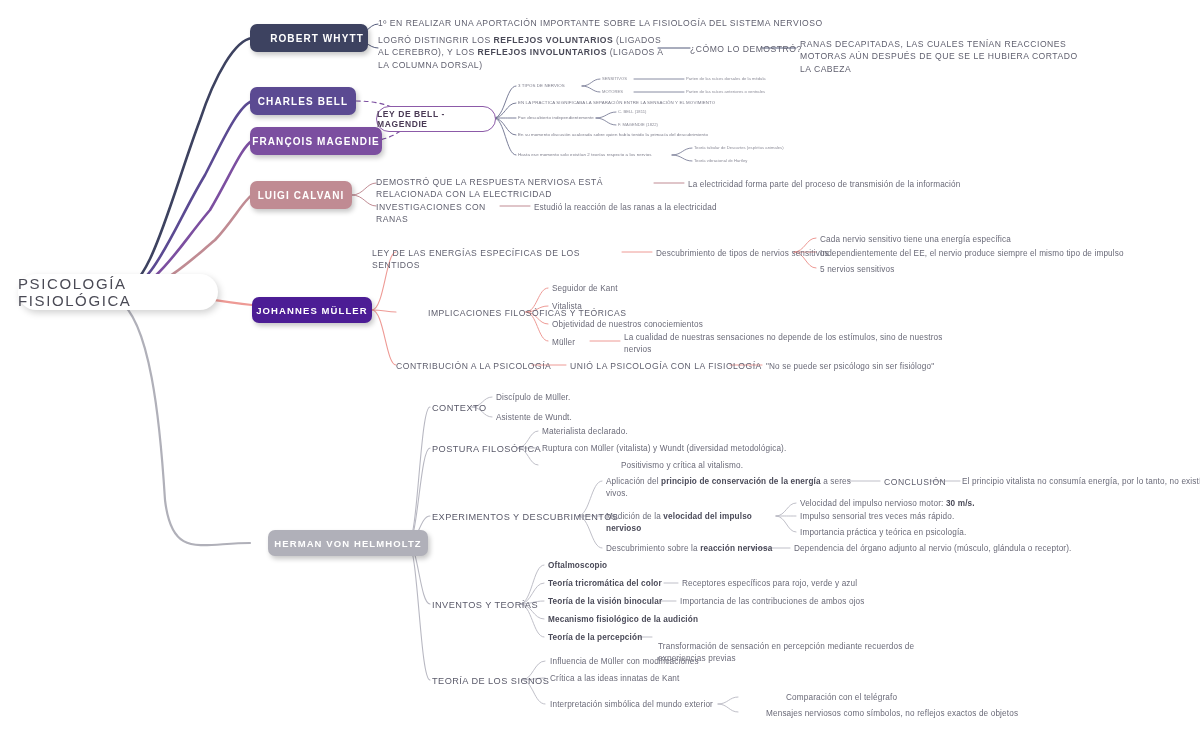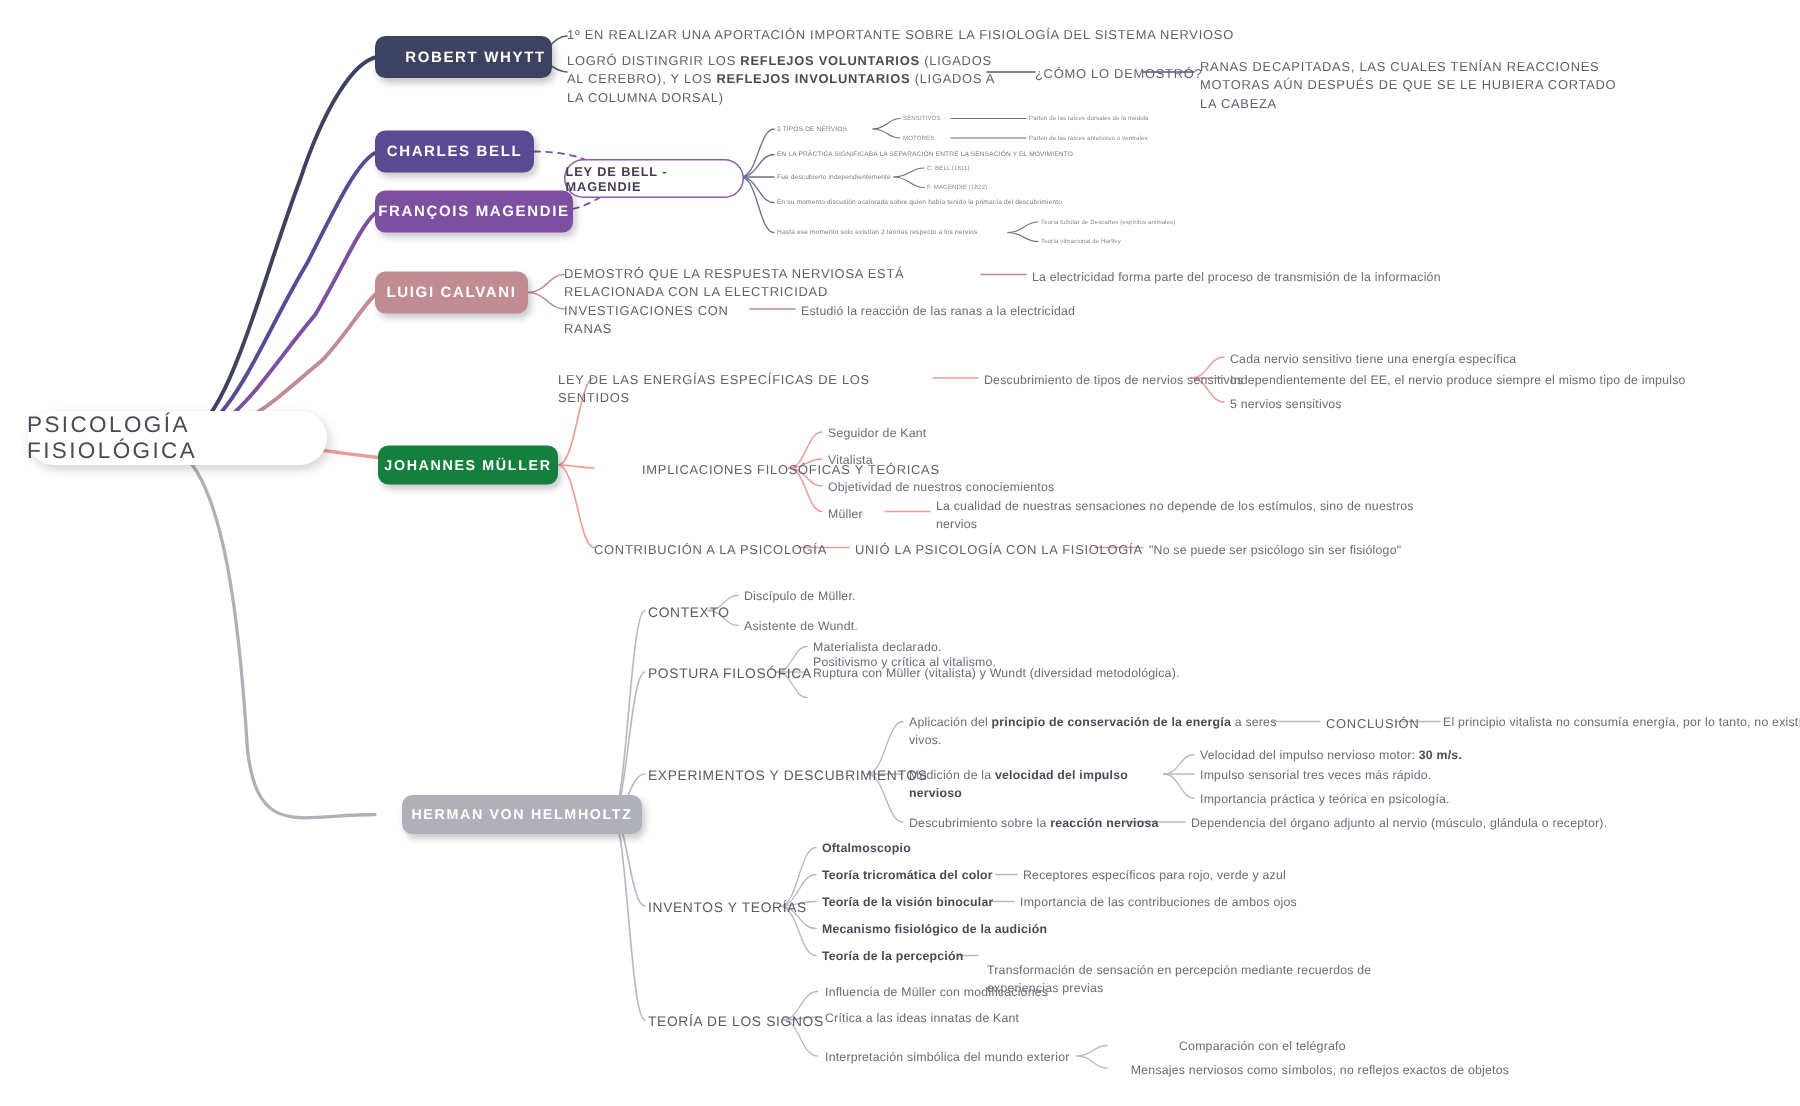--- a/index.html
+++ b/index.html
@@ -188,21 +188,21 @@
   <div class="lbl tiny2" style="left:694px;top:158px;width:190px;">Teoría vibracional de Hartley</div>
 
   <div class="node" style="left:250px;top:181px;width:102px;height:28px;background:#c08b93;font-size:10px;">
     <span>LUIGI CALVANI</span>
   </div>
   <div class="lbl cap" style="left:376px;top:176px;width:272px;">DEMOSTRÓ QUE LA RESPUESTA NERVIOSA ESTÁ RELACIONADA CON LA ELECTRICIDAD</div>
   <div class="lbl" style="left:688px;top:179px;width:310px;">La electricidad forma parte del proceso de transmisión de la información</div>
   <div class="lbl cap" style="left:376px;top:201px;width:130px;">INVESTIGACIONES CON RANAS</div>
   <div class="lbl" style="left:534px;top:202px;width:280px;">Estudió la reacción de las ranas a la electricidad</div>
 
-  <div class="node" style="left:252px;top:297px;width:120px;height:26px;background:#15803d;font-size:9.5px;">
+  <div class="node" style="left:252px;top:297px;width:120px;height:26px;background:#4c1d95;font-size:9.5px;">
     <span>JOHANNES MÜLLER</span>
   </div>
   <div class="lbl cap" style="left:372px;top:247px;width:250px;">LEY DE LAS ENERGÍAS ESPECÍFICAS DE LOS SENTIDOS</div>
   <div class="lbl" style="left:656px;top:248px;width:190px;">Descubrimiento de tipos de nervios sensitivos</div>
   <div class="lbl" style="left:820px;top:234px;width:300px;">Cada nervio sensitivo tiene una energía específica</div>
   <div class="lbl" style="left:820px;top:248px;width:340px;">Independientemente del EE, el nervio produce siempre el mismo tipo de impulso</div>
   <div class="lbl" style="left:820px;top:264px;width:200px;">5 nervios sensitivos</div>
 
   <div class="lbl cap" style="left:396px;top:307px;width:240px;padding-left:32px;">IMPLICACIONES FILOSÓFICAS Y TEÓRICAS</div>
   <div class="lbl" style="left:552px;top:283px;width:200px;">Seguidor de Kant</div>
@@ -219,21 +219,21 @@
     <span>HERMAN VON HELMHOLTZ</span>
   </div>
 
   <div class="lbl big" style="left:432px;top:402px;width:120px;">CONTEXTO</div>
   <div class="lbl" style="left:496px;top:392px;width:200px;">Discípulo de Müller.</div>
   <div class="lbl" style="left:496px;top:412px;width:200px;">Asistente de Wundt.</div>
 
   <div class="lbl big" style="left:432px;top:443px;width:160px;">POSTURA FILOSÓFICA</div>
   <div class="lbl" style="left:542px;top:426px;width:260px;">Materialista declarado.</div>
   <div class="lbl" style="left:542px;top:443px;width:340px;">Ruptura con Müller (vitalista) y Wundt (diversidad metodológica).</div>
-  <div class="lbl" style="left:542px;top:436px;width:280px;">Positivismo y crítica al vitalismo.</div>
+  <div class="lbl" style="left:542px;top:460px;width:280px;text-align:center;">Positivismo y crítica al vitalismo.</div>
 
   <div class="lbl big" style="left:432px;top:511px;width:220px;">EXPERIMENTOS Y DESCUBRIMIENTOS</div>
   <div class="lbl" id="hx-energia" style="left:606px;top:476px;width:250px;">Aplicación del <b>principio de conservación de la energía</b> a seres vivos.</div>
   <div class="lbl cap" style="left:884px;top:476px;width:80px;">CONCLUSIÓN</div>
   <div class="lbl" style="left:962px;top:476px;width:300px;">El principio vitalista no consumía energía, por lo tanto, no existía.</div>
   <div class="lbl" id="hx-vel" style="left:606px;top:511px;width:180px;">Medición de la <b>velocidad del impulso nervioso</b></div>
   <div class="lbl" id="hx-vl0" style="left:800px;top:498px;width:240px;">Velocidad del impulso nervioso motor: <b>30 m/s.</b></div>
   <div class="lbl" id="hx-vl1" style="left:800px;top:511px;width:240px;">Impulso sensorial tres veces más rápido.</div>
   <div class="lbl" id="hx-vl2" style="left:800px;top:527px;width:260px;">Importancia práctica y teórica en psicología.</div>
   <div class="lbl" id="hx-reac" style="left:606px;top:543px;width:180px;">Descubrimiento sobre la <b>reacción nerviosa</b></div>
@@ -247,15 +247,15 @@
   <div class="lbl" style="left:680px;top:596px;width:260px;">Importancia de las contribuciones de ambos ojos</div>
   <div class="lbl" style="left:548px;top:614px;width:220px;"><b>Mecanismo fisiológico de la audición</b></div>
   <div class="lbl" style="left:548px;top:632px;width:120px;"><b>Teoría de la percepción</b></div>
   <div class="lbl" style="left:658px;top:627px;width:290px;margin-top:14px;">Transformación de sensación en percepción mediante recuerdos de experiencias previas</div>
 
   <div class="lbl big" style="left:432px;top:675px;width:160px;">TEORÍA DE LOS SIGNOS</div>
   <div class="lbl" style="left:550px;top:656px;width:240px;">Influencia de Müller con modificaciones</div>
   <div class="lbl" style="left:550px;top:673px;width:240px;">Crítica a las ideas innatas de Kant</div>
   <div class="lbl" style="left:550px;top:699px;width:200px;">Interpretación simbólica del mundo exterior</div>
   <div class="lbl" style="left:742px;top:692px;width:240px;margin-left:44px;">Comparación con el telégrafo</div>
-  <div class="lbl" style="left:740px;top:708px;width:280px;text-align:center;">Mensajes nerviosos como símbolos, no reflejos exactos de objetos</div>
+  <div class="lbl" style="left:766px;top:708px;width:280px;">Mensajes nerviosos como símbolos, no reflejos exactos de objetos</div>
 
 </div>
 
 </body></html>

